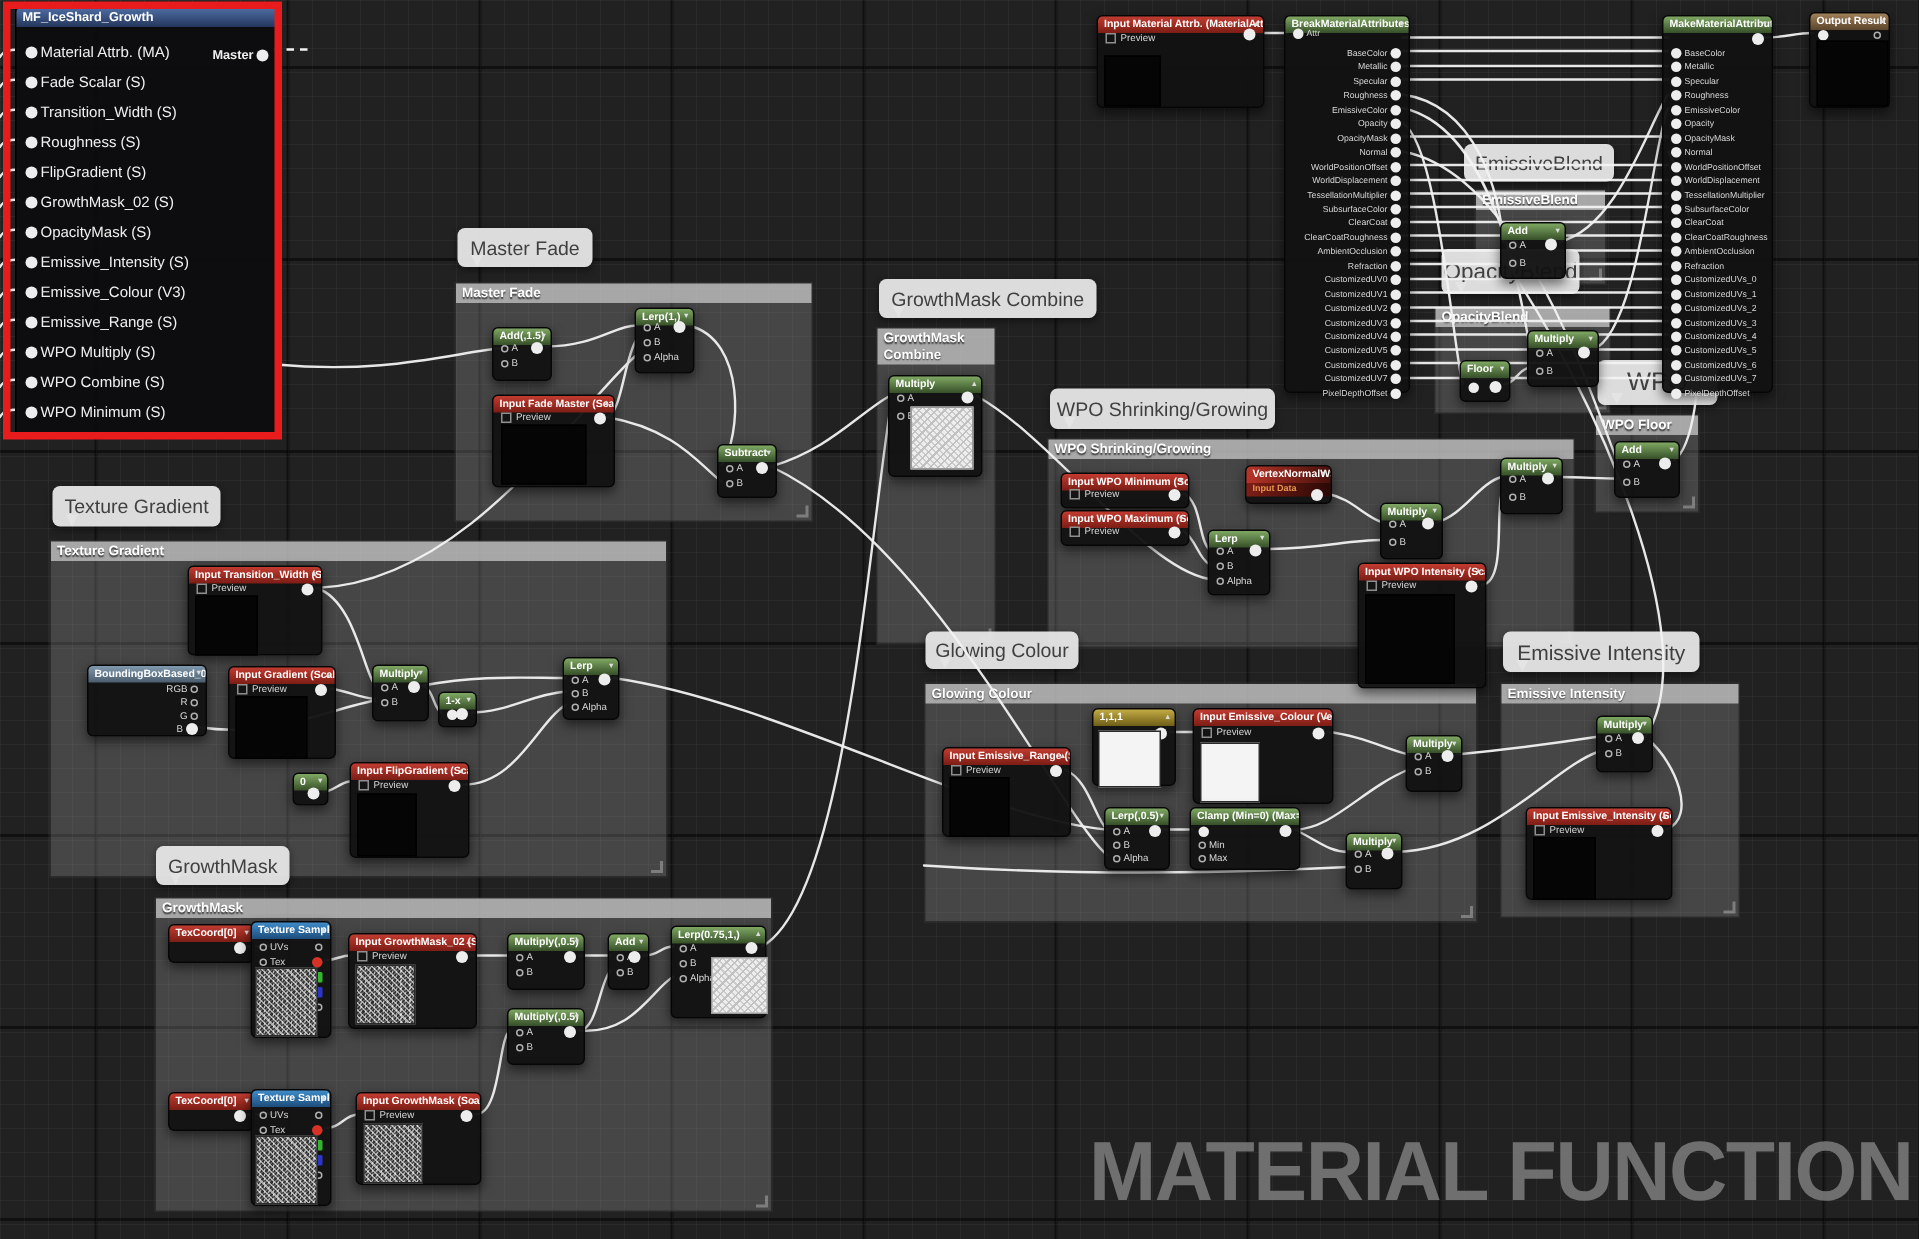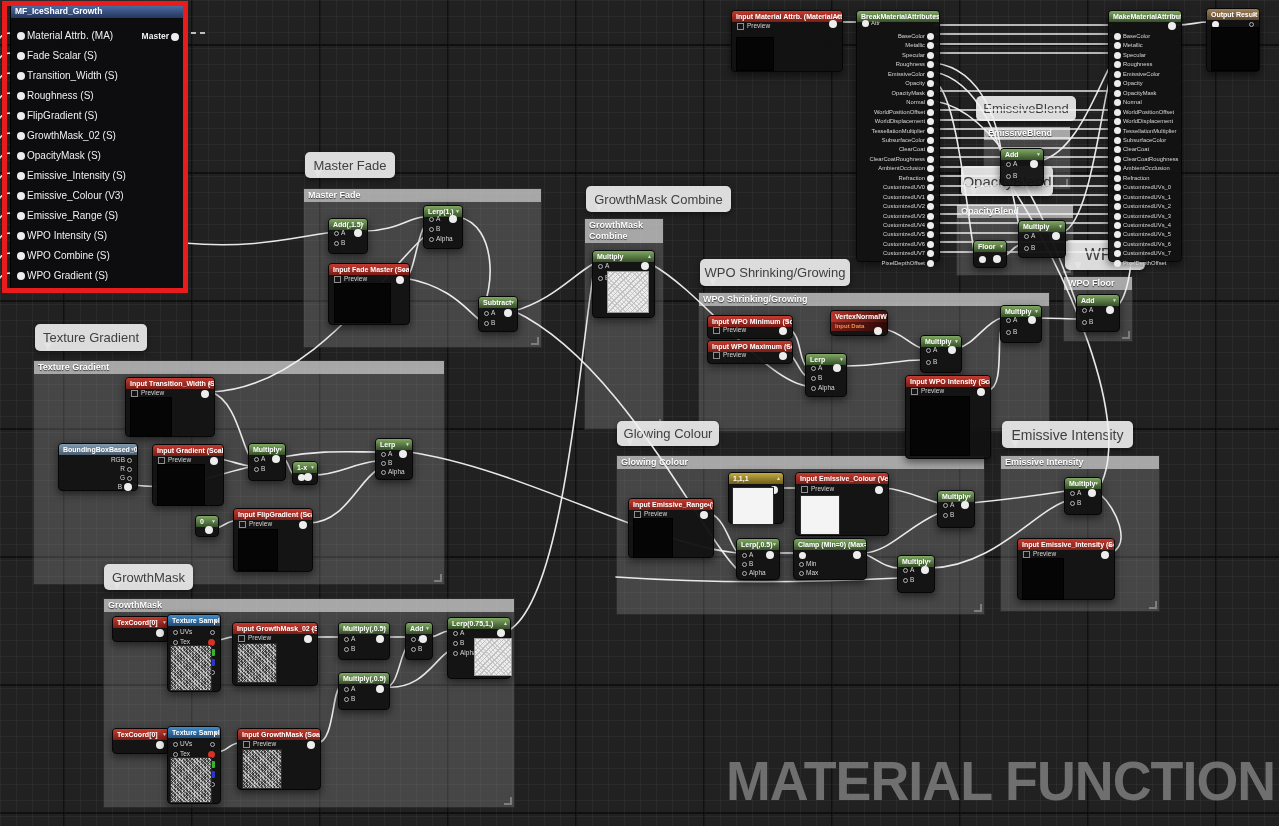--- a/index.html
+++ b/index.html
@@ -179,23 +179,23 @@
       <div class="fresult" style="top: 25px;"><span>Master</span><span class="dot out"></span></div>
       <div class="frow" style="top: 45px;"><span class="dot"></span><span>Fade Scalar (S)</span></div>
       <div class="frow" style="top: 65px;"><span class="dot"></span><span>Transition_Width (S)</span></div>
       <div class="frow" style="top: 85px;"><span class="dot"></span><span>Roughness (S)</span></div>
       <div class="frow" style="top: 105px;"><span class="dot"></span><span>FlipGradient (S)</span></div>
       <div class="frow" style="top: 125px;"><span class="dot"></span><span>GrowthMask_02 (S)</span></div>
       <div class="frow" style="top: 145px;"><span class="dot"></span><span>OpacityMask (S)</span></div>
       <div class="frow" style="top: 165px;"><span class="dot"></span><span>Emissive_Intensity (S)</span></div>
       <div class="frow" style="top: 185px;"><span class="dot"></span><span>Emissive_Colour (V3)</span></div>
       <div class="frow" style="top: 205px;"><span class="dot"></span><span>Emissive_Range (S)</span></div>
-      <div class="frow" style="top: 225px;"><span class="dot"></span><span>WPO Intensity (S)</span></div>
+      <div class="frow" style="top: 225px;"><span class="dot"></span><span>WPO Multiply (S)</span></div>
       <div class="frow" style="top: 245px;"><span class="dot"></span><span>WPO Combine (S)</span></div>
-      <div class="frow" style="top: 265px;"><span class="dot"></span><span>WPO Gradient (S)</span></div>
+      <div class="frow" style="top: 265px;"><span class="dot"></span><span>WPO Minimum (S)</span></div>
     </div>
 <div class="bubble" style="left: 305px; top: 152px; width: 90px; height: 26px; font-size: 13px;">
       <span>Master Fade</span>
       <span class="tail"></span>
     </div>
     <div class="bubble" style="left: 586px; top: 186px; width: 145px; height: 26px; font-size: 13px;">
       <span>GrowthMask Combine</span>
       <span class="tail"></span>
     </div>
     <div class="bubble" style="left: 700px; top: 259px; width: 150px; height: 27px; font-size: 13px;">

